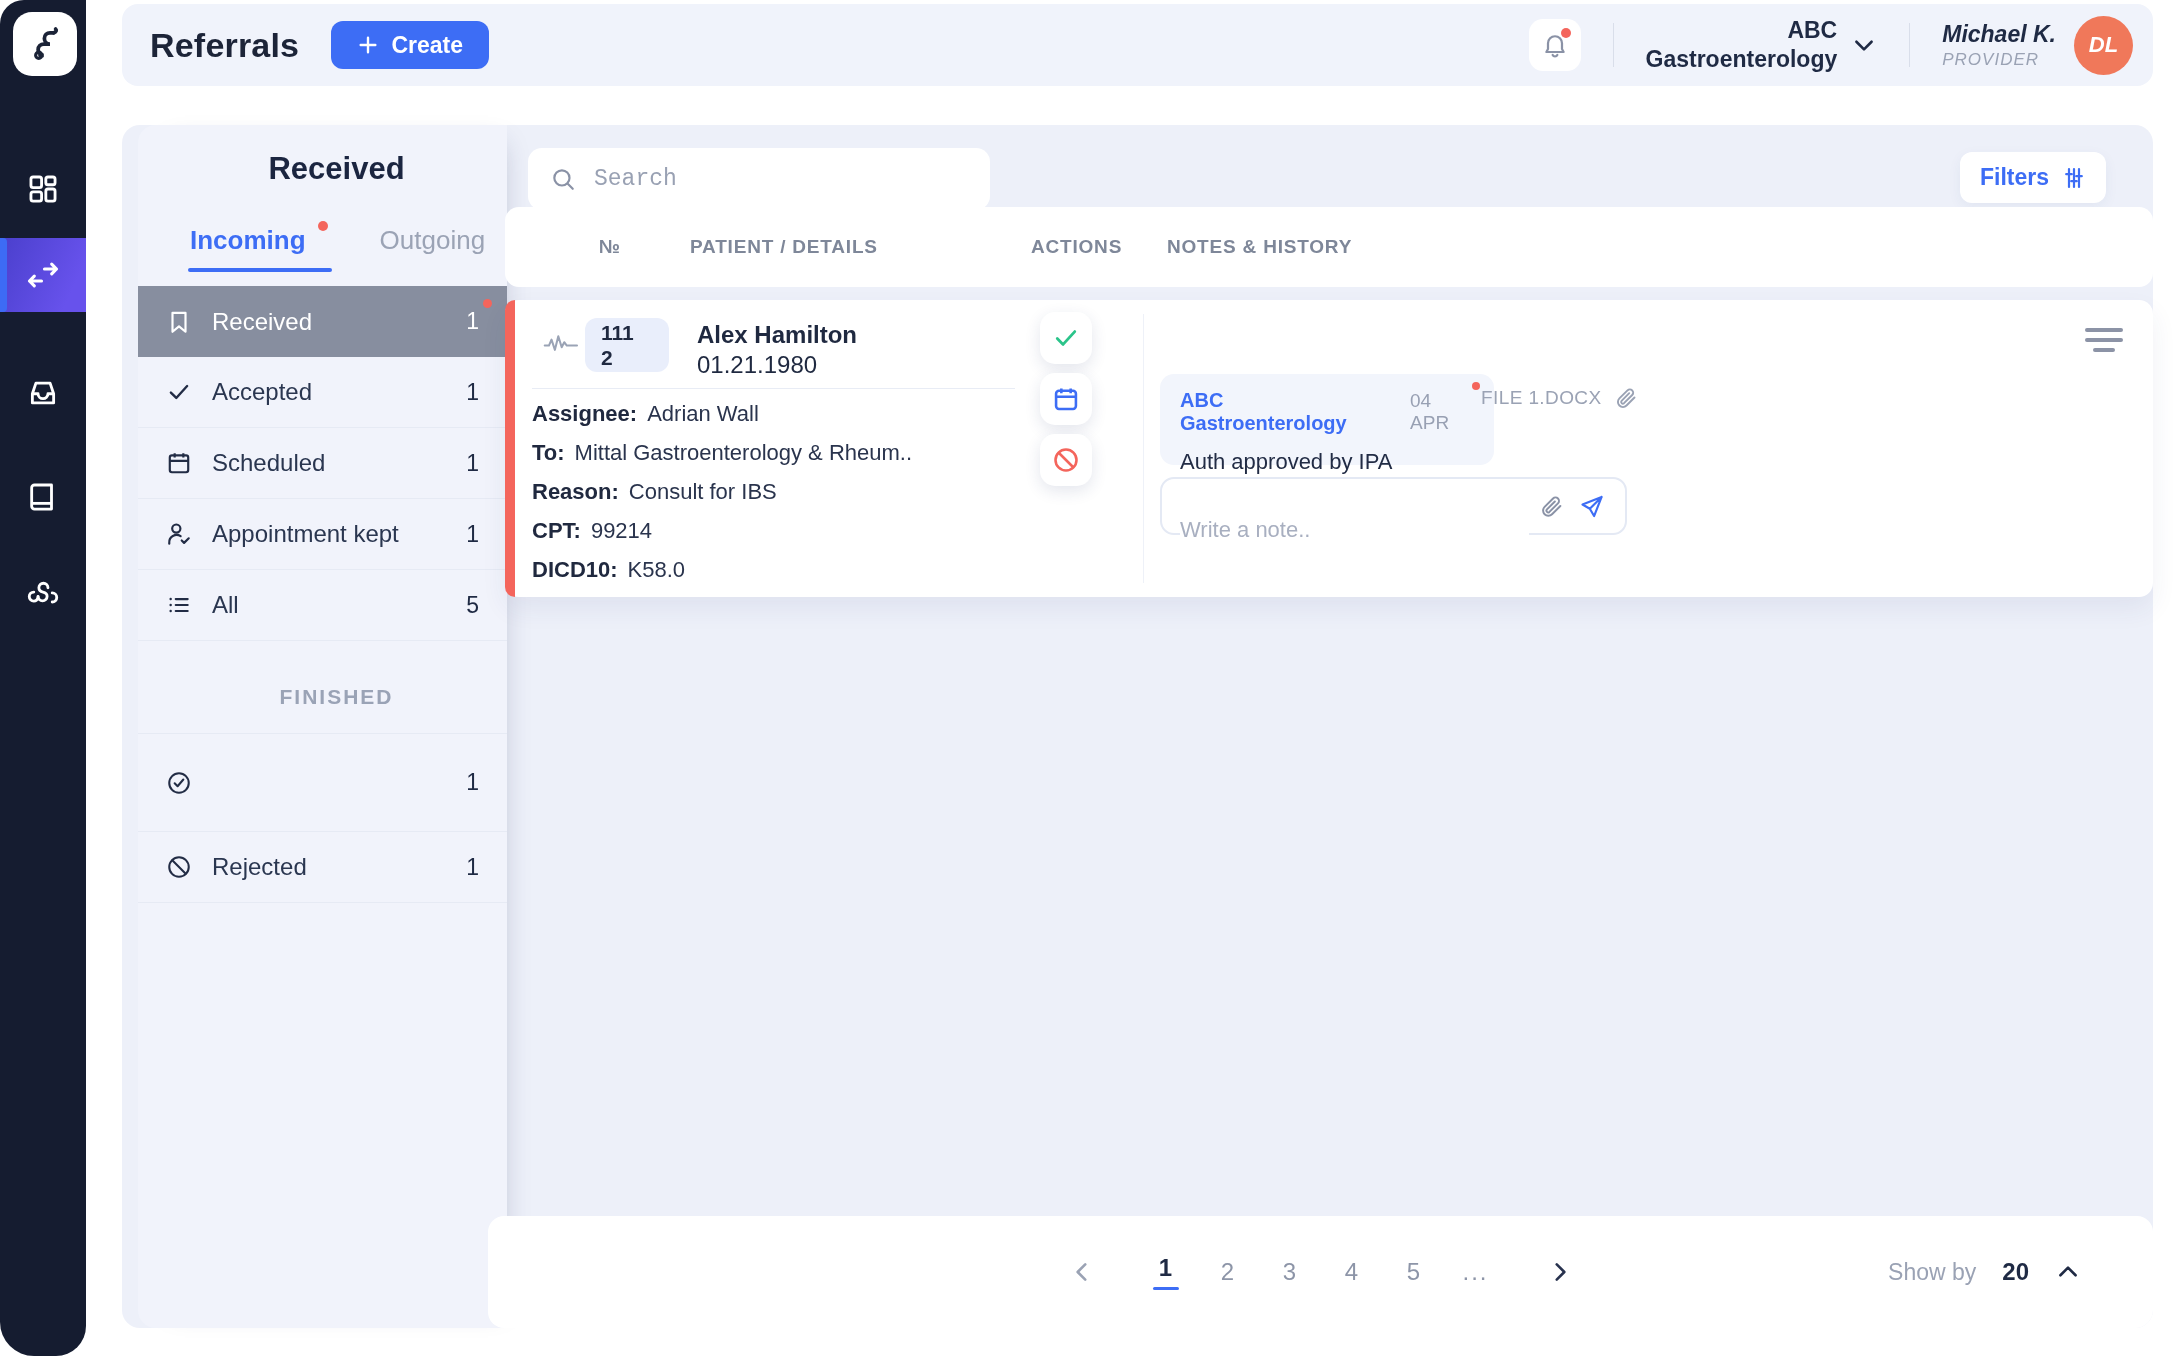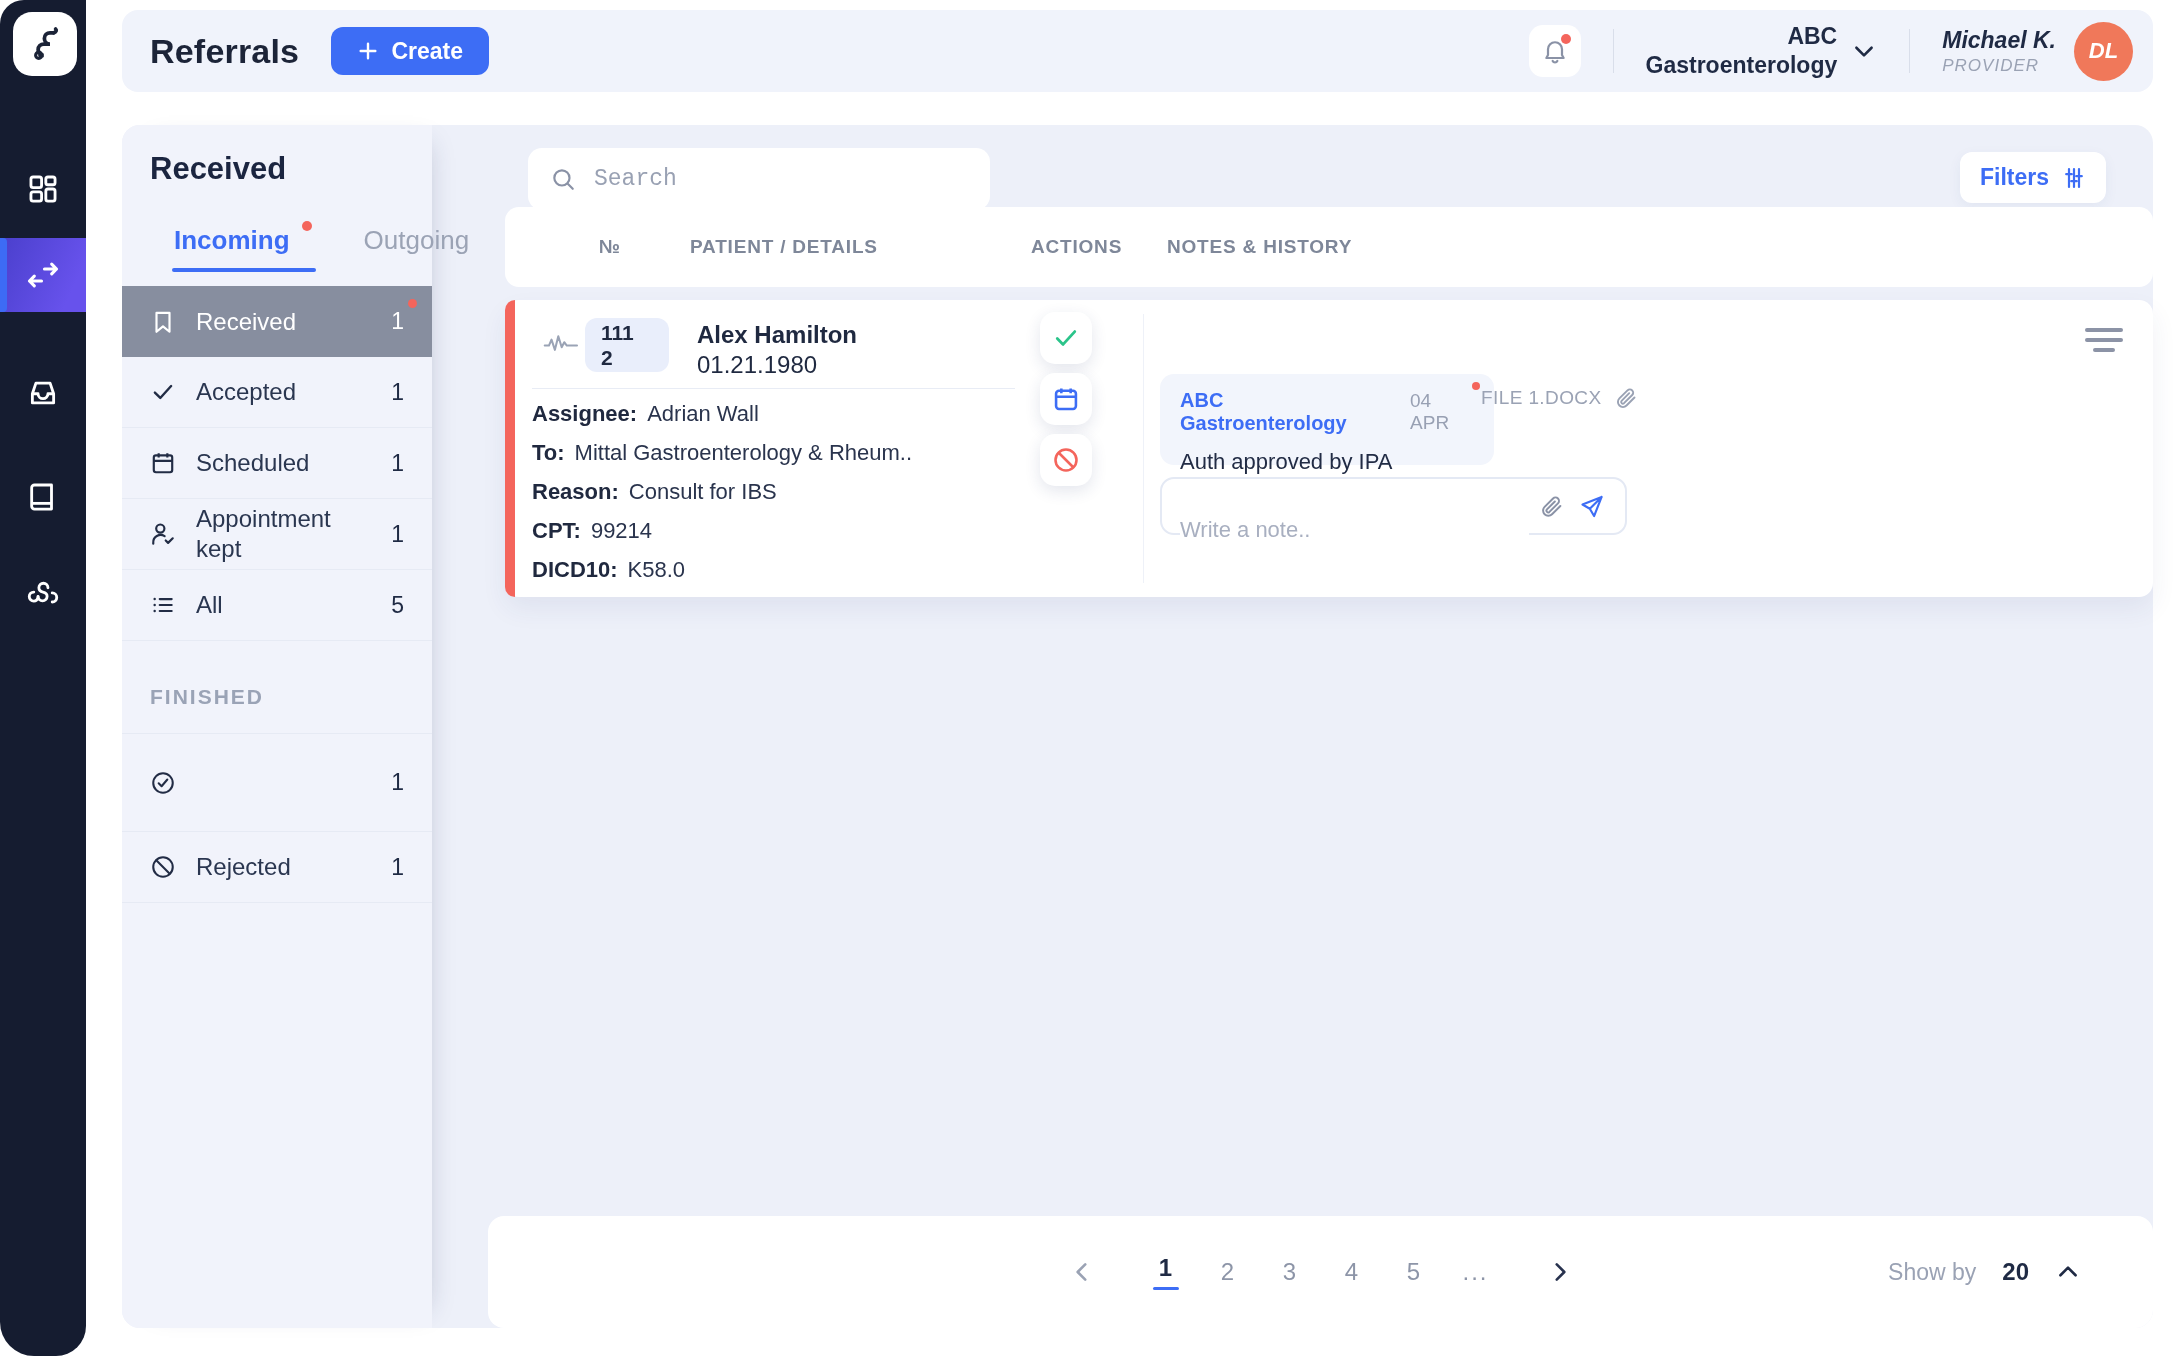--- a/index.html
+++ b/index.html
@@ -13,21 +13,21 @@
     background:#151C30; border-radius:24px 0 30px 34px; }
   .logo { position:absolute; left:13px; top:12px; width:64px; height:64px;
     background:#ffffff; border-radius:19px; display:flex; align-items:center; justify-content:center; }
   .rail-icon { position:absolute; left:0; width:86px; display:flex; justify-content:center; color:#ffffff; }
   .rail-active { position:absolute; left:0; top:238px; width:86px; height:74px;
     background:linear-gradient(115deg,#4A3FCC 0%,#6752EC 80%); }
   .rail-active .bar { position:absolute; left:0; top:0; width:7px; height:74px; background:#3D6BF5; border-radius:0 4px 4px 0; }
   .rail-active .ric { position:absolute; inset:0; display:flex; align-items:center; justify-content:center; color:#fff; }
 
   
-  .topbar { position:absolute; left:122px; top:10px; width:2031px; height:82px;
+  .topbar { position:absolute; left:122px; top:4px; width:2031px; height:82px;
     background:#F0F3FB; border-radius:16px; display:flex; align-items:center; }
   .page-title { margin-left:28px; font-size:34px; font-weight:700; color:#1C2438; letter-spacing:.2px; }
   .create-btn { margin-left:32px; width:158px; height:48px; background:#3D6DF5; border:none; border-radius:12px;
     color:#fff; font-size:23px; font-weight:600; display:flex; align-items:center; justify-content:center; gap:12px;
     font-family:inherit; cursor:pointer; }
   .topbar-right { margin-left:auto; display:flex; align-items:center; height:100%; }
   .bell-btn { position:relative; width:52px; height:52px; background:#fff; border-radius:14px;
     display:flex; align-items:center; justify-content:center; color:#8A92A6; }
   .bell-dot { position:absolute; top:9px; right:10px; width:10px; height:10px; border-radius:50%; background:#F4655C; }
   .v-div { width:1px; height:44px; background:#D9DEEA; margin:0 32px; }
@@ -38,22 +38,22 @@
   .user-name { font-size:23px; font-weight:600; color:#1F2A44; }
   .user-role { font-size:17px; color:#9AA2B4; letter-spacing:1px; margin-top:3px; }
   .avatar { width:59px; height:59px; border-radius:50%; background:#F0785A; color:#fff;
     display:flex; align-items:center; justify-content:center; font-size:22px; font-weight:700; }
 
   
   .content { position:absolute; left:122px; top:125px; width:2031px; height:1203px;
     background:#EDF0F9; border-radius:18px; }
 
   
-  .left-panel { position:absolute; left:0; top:0; width:310px; height:1203px; background:#F1F3FB;
-    border-radius:18px 0 0 18px; box-shadow:14px 0 26px -20px rgba(35,48,90,.28); }
+  .left-panel { position:absolute; left:16px; top:0; width:369px; height:1203px; background:#F1F3FB;
+    border-radius:18px 0 0 18px; box-shadow:14px 0 26px -20px rgba(35,48,90,.28);text-align:center; }
   .panel-title { margin:26px 0 0 28px; font-size:31px; font-weight:700; color:#1B2540; }
   .tabs { display:flex; gap:66px; margin:38px 0 0 44px; }
   .tab { position:relative; font-size:26px; color:#9BA3B5; padding-bottom:16px; cursor:pointer;margin-left:8px; }
   .tab.active { color:#3D6DF5; font-weight:600; }
   .tab.active::after { content:""; position:absolute; left:-2px; right:-26px; bottom:0; height:4px;
     background:#3D6DF5; border-radius:3px; }
   .tab-dot { position:absolute; top:-4px; right:-22px; width:10px; height:10px; border-radius:50%; background:#F4655C; }
   .nav { margin-top:14px; }
   .nav-item { position:relative; display:flex; align-items:center; gap:20px; padding:0 28px;
     min-height:71px; border-bottom:1px solid #E6EAF4; color:#2A3650; cursor:pointer; }

